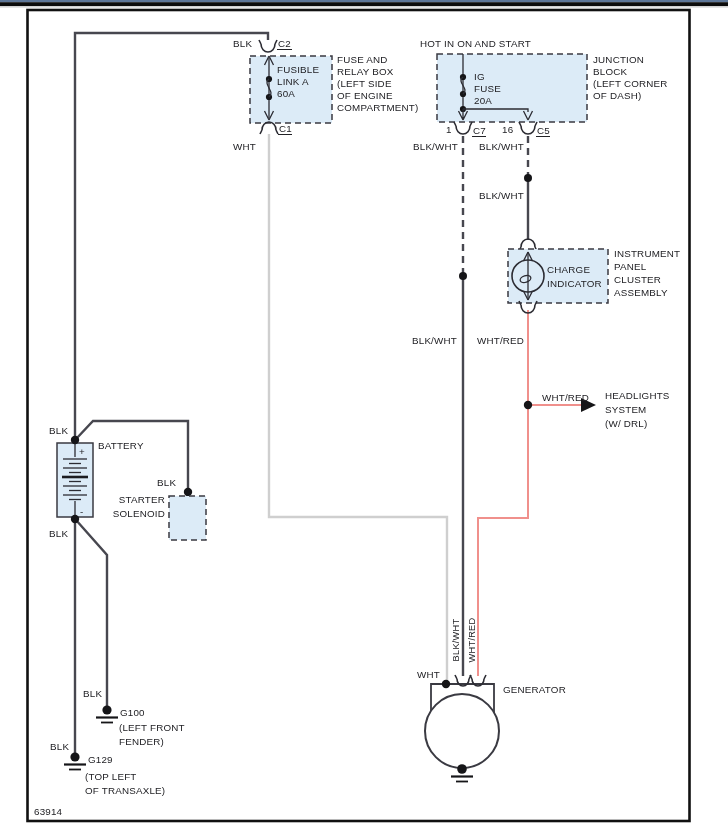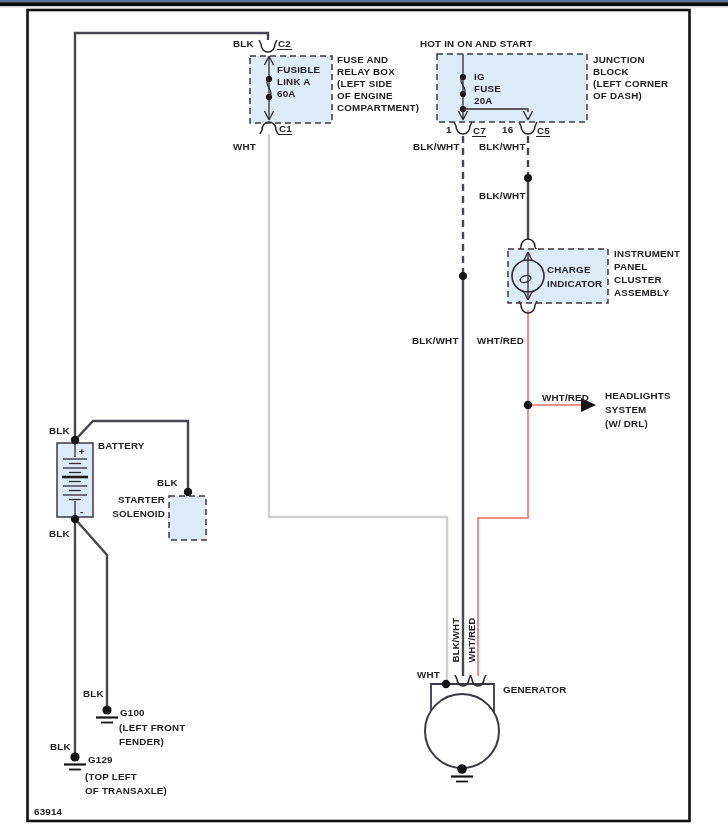--- a/index.html
+++ b/index.html
@@ -1,16 +1,16 @@
 <!DOCTYPE html>
 <html><head>
 <meta charset="utf-8">
 <style>
   html,body{margin:0;padding:0;background:#ffffff;}
-  .stage{position:relative;width:728px;height:836px;background:#ffffff;overflow:hidden;font-weight:bold;}
+  .stage{position:relative;width:728px;height:836px;background:#ffffff;overflow:hidden;}
   svg{display:block;}
   text{font-family:"Liberation Sans","DejaVu Sans",sans-serif;font-size:9.8px;fill:#222226;letter-spacing:.2px;}
   text.vert{font-size:9.3px;}
   .wire-dark{stroke:#47474f;stroke-width:2.4;fill:none;}
   .wire-dark-dash{stroke:#47474f;stroke-width:2.4;fill:none;stroke-dasharray:7 5;}
   .wire-white{stroke:#cfcfcf;stroke-width:2.4;fill:none;}
   .wire-red{stroke:#f0908c;stroke-width:2;fill:none;}
   .boxfill{fill:#dcebf7;stroke:#3a3a42;stroke-width:1.5;stroke-dasharray:6 4;}
   .solid-comp{fill:#dcebf7;stroke:#3a3a42;stroke-width:1.5;}
   .sym{stroke:#2c2c33;stroke-width:1.6;fill:none;}

